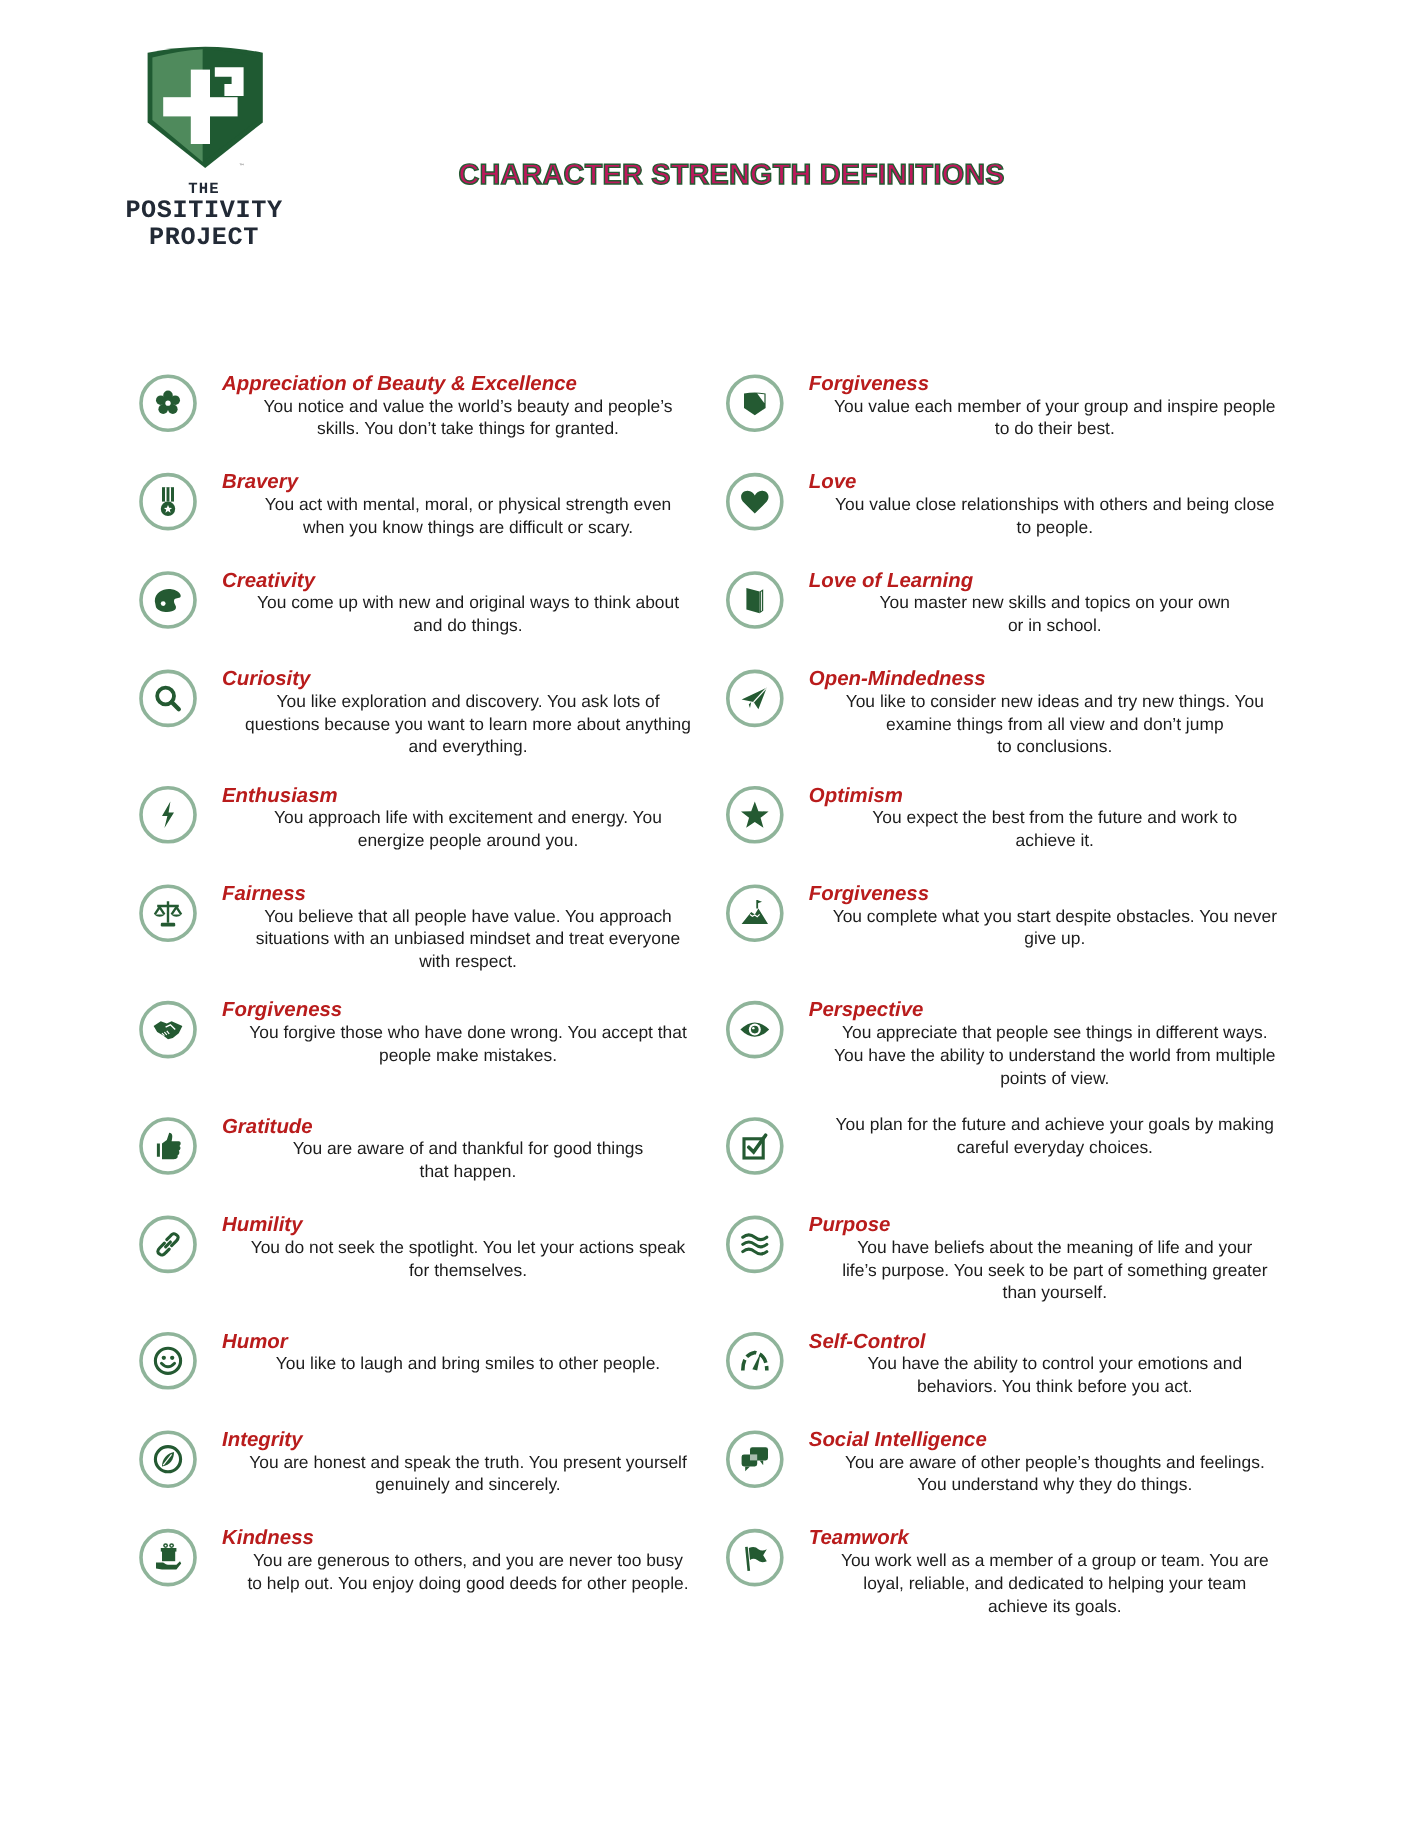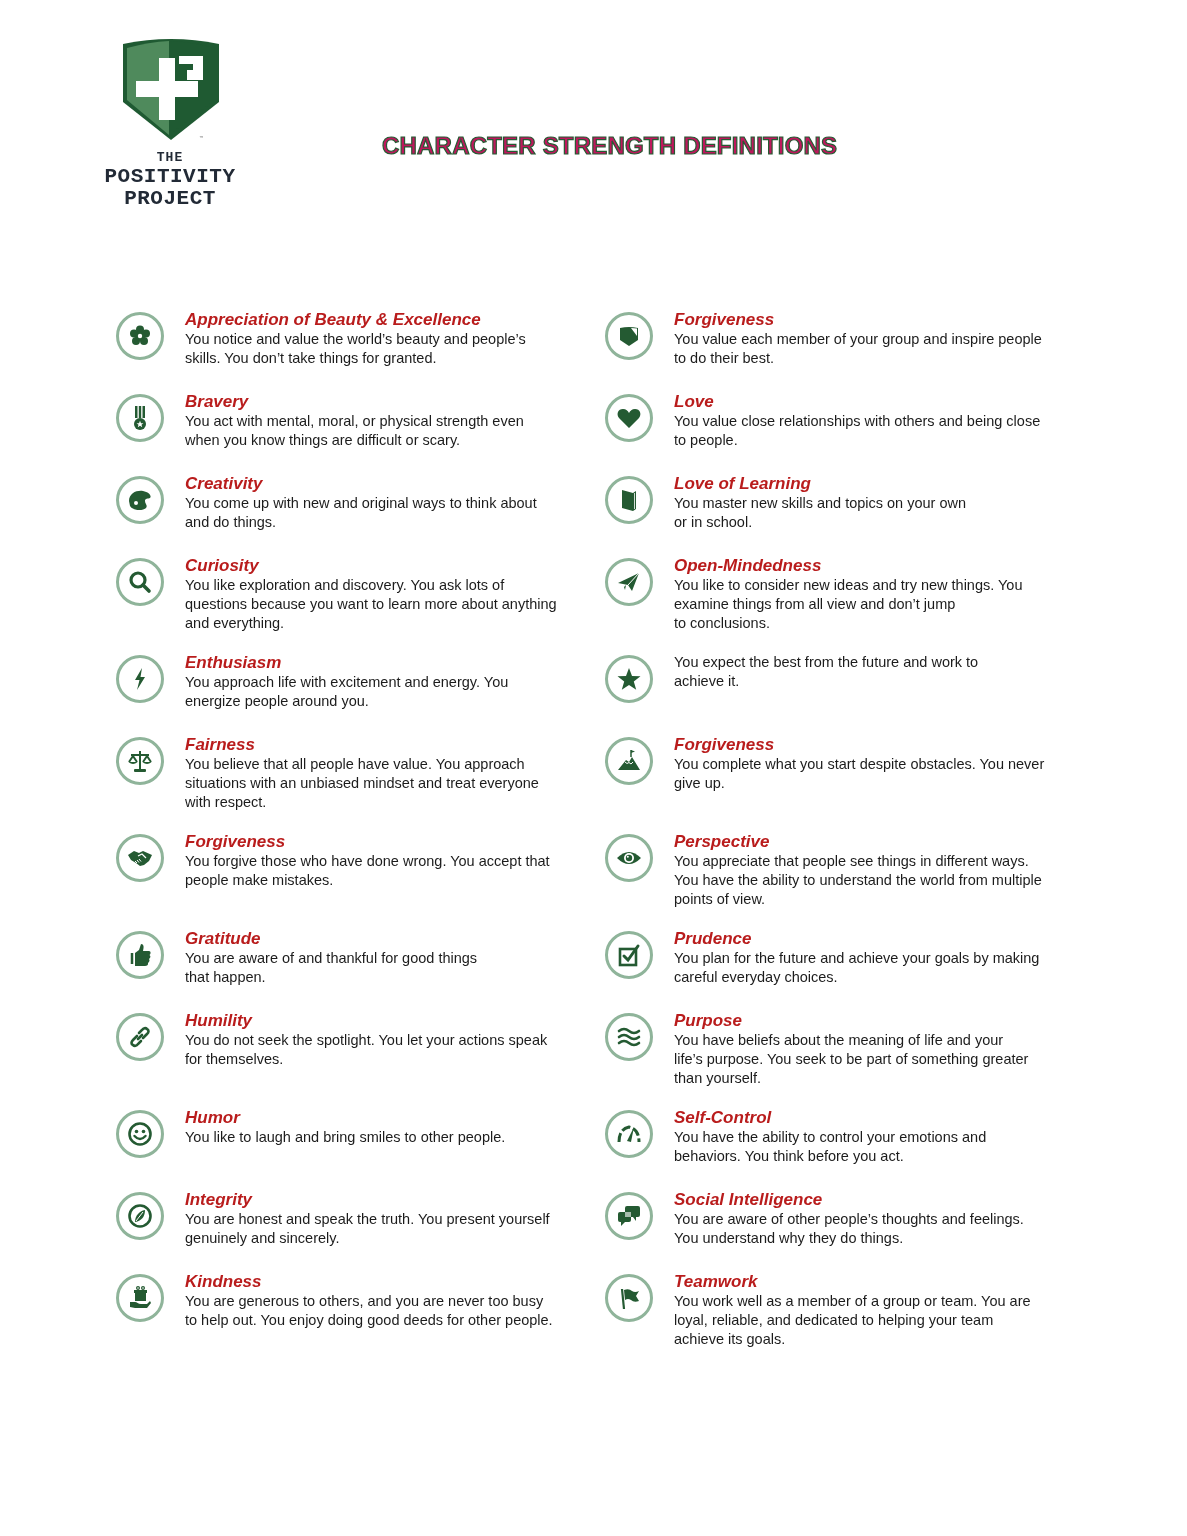--- a/index.html
+++ b/index.html
@@ -23,21 +23,21 @@
   .col.right { left: 605px; }
 
   .item { position: absolute; left: 0; width: 490px; height: 80px; }
   .icon-circle { position: absolute; left: 0; top: 2px; width: 48px; height: 48px;
                  border: 3px solid #8fb49a; border-radius: 50%; box-sizing: border-box;
                  display: flex; align-items: center; justify-content: center; }
   .icon-circle svg { width: 26px; height: 26px; }
   .text { position: absolute; left: 69px; top: 0; width: 410px; }
   .name { font-weight: bold; font-style: italic; font-size: 17px; color: #b91c1c;
           line-height: 20px; display: block; white-space: nowrap; }
-  .desc { font-size: 14.5px; line-height: 19px; color: #1c1c1c; display: block; white-space: pre-line; }
+  .desc { font-size: 14.5px; line-height: 19px; color: #1c1c1c; display: block; white-space: pre-line; text-align: center; }
 </style>
 </head>
 <body>
 
 <div class="logo">
   <svg class="shield" viewBox="0 0 104 106">
     <path d="M4 8 Q52 -2 100 8 L100 66 L52 104 L4 66 Z" fill="#1f5a32"></path>
     <path d="M8 12 Q30 6 50 5 L50 99 L8 64 Z" fill="#4f8a5c"></path>
     <path d="M50 5 Q74 6 96 12 L96 64 L50 99 Z" fill="#1f5a32"></path>
     <rect x="40" y="22" width="16" height="62" fill="#ffffff"></rect>
@@ -324,20 +324,21 @@
     </div>
   </div>
 
   <div class="item" style="top:345px">
     <div class="icon-circle">
       <svg viewBox="0 0 26 26">
           <path d="M13 2 L16 10 L24.5 10.3 L17.8 15.5 L20.2 23.8 L13 19 L5.8 23.8 L8.2 15.5 L1.5 10.3 L10 10 Z" fill="#245a32"></path>
         </svg>
     </div>
     <div class="text">
+      <span class="name">Optimism</span>
       <span class="desc">You expect the best from the future and work to
 achieve it.</span>
     </div>
   </div>
 
   <div class="item" style="top:427px">
     <div class="icon-circle">
       <svg viewBox="0 0 26 26">
           <path d="M2 22 L10 12 L13 14 L16 9 L24 22 Z" fill="#245a32"></path>
           <line x1="15" y1="9" x2="15" y2="2" stroke="#245a32" stroke-width="1.5"></line>
@@ -370,21 +371,20 @@
   </div>
 
   <div class="item" style="top:621px">
     <div class="icon-circle">
       <svg viewBox="0 0 26 26">
           <rect x="4" y="7" width="16" height="16" fill="none" stroke="#245a32" stroke-width="2.6"></rect>
           <path d="M8 14 L12 18 L22 4" fill="none" stroke="#245a32" stroke-width="3" stroke-linecap="round"></path>
         </svg>
     </div>
     <div class="text">
-      <span class="name">Prudence</span>
       <span class="desc">You plan for the future and achieve your goals by making
 careful everyday choices.</span>
     </div>
   </div>
 
   <div class="item" style="top:703px">
     <div class="icon-circle">
       <svg viewBox="0 0 26 26">
           <g fill="none" stroke="#245a32" stroke-width="2.6" stroke-linecap="round">
             <path d="M3 7 Q8 3 13 7 Q18 11 23 7"></path>

